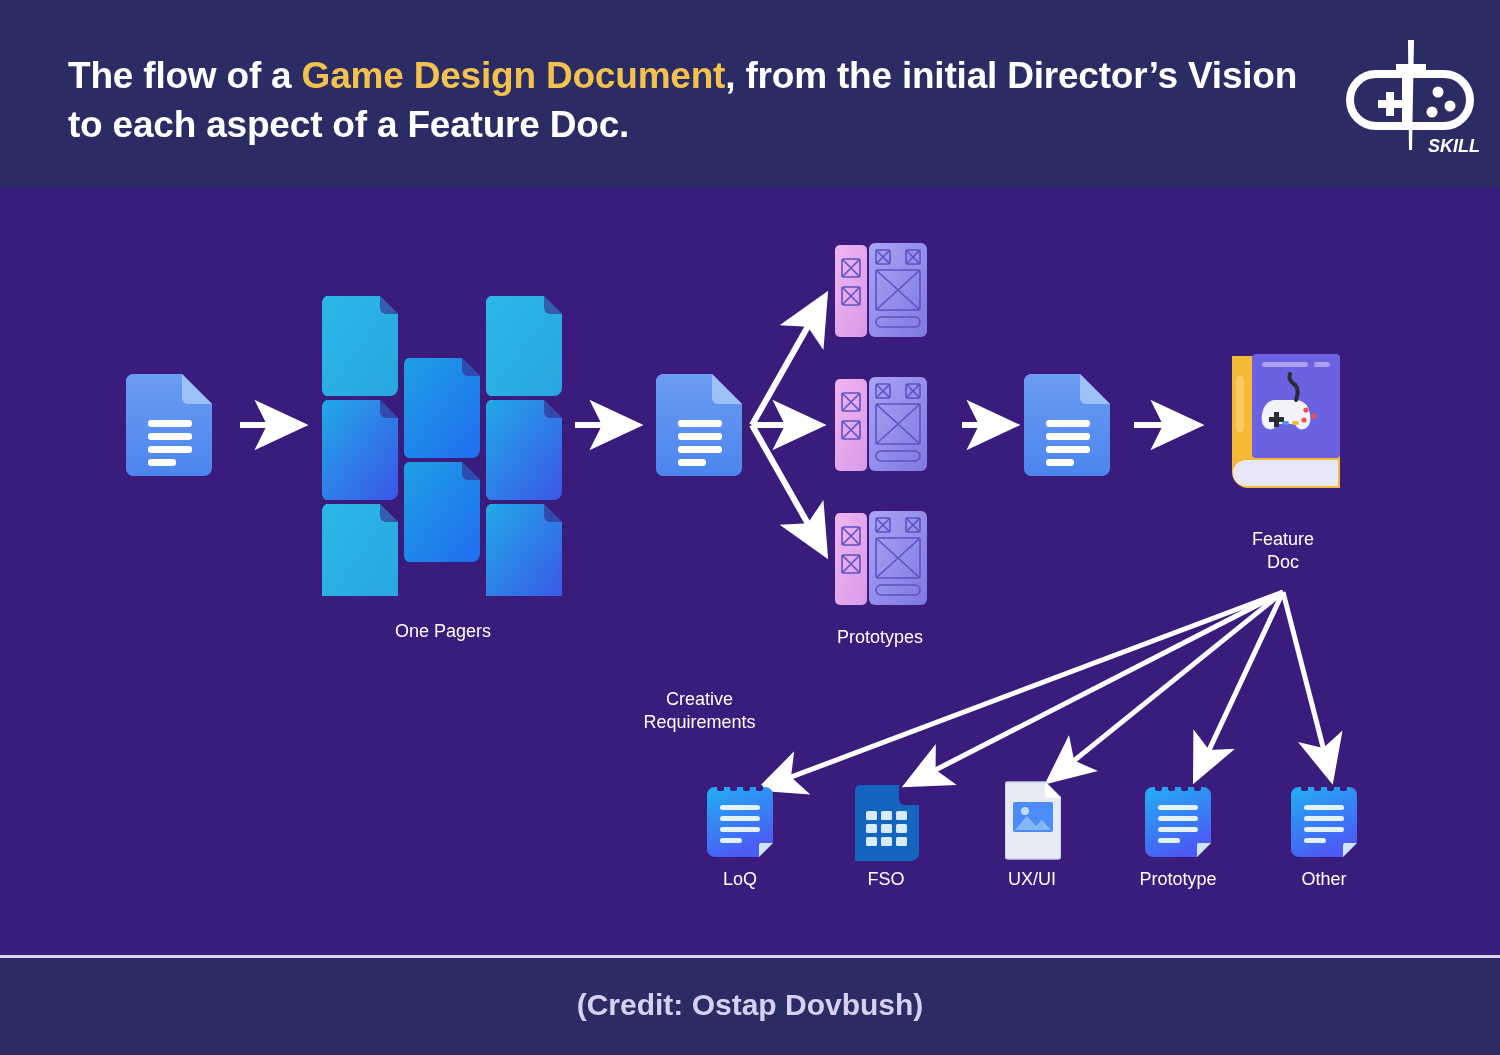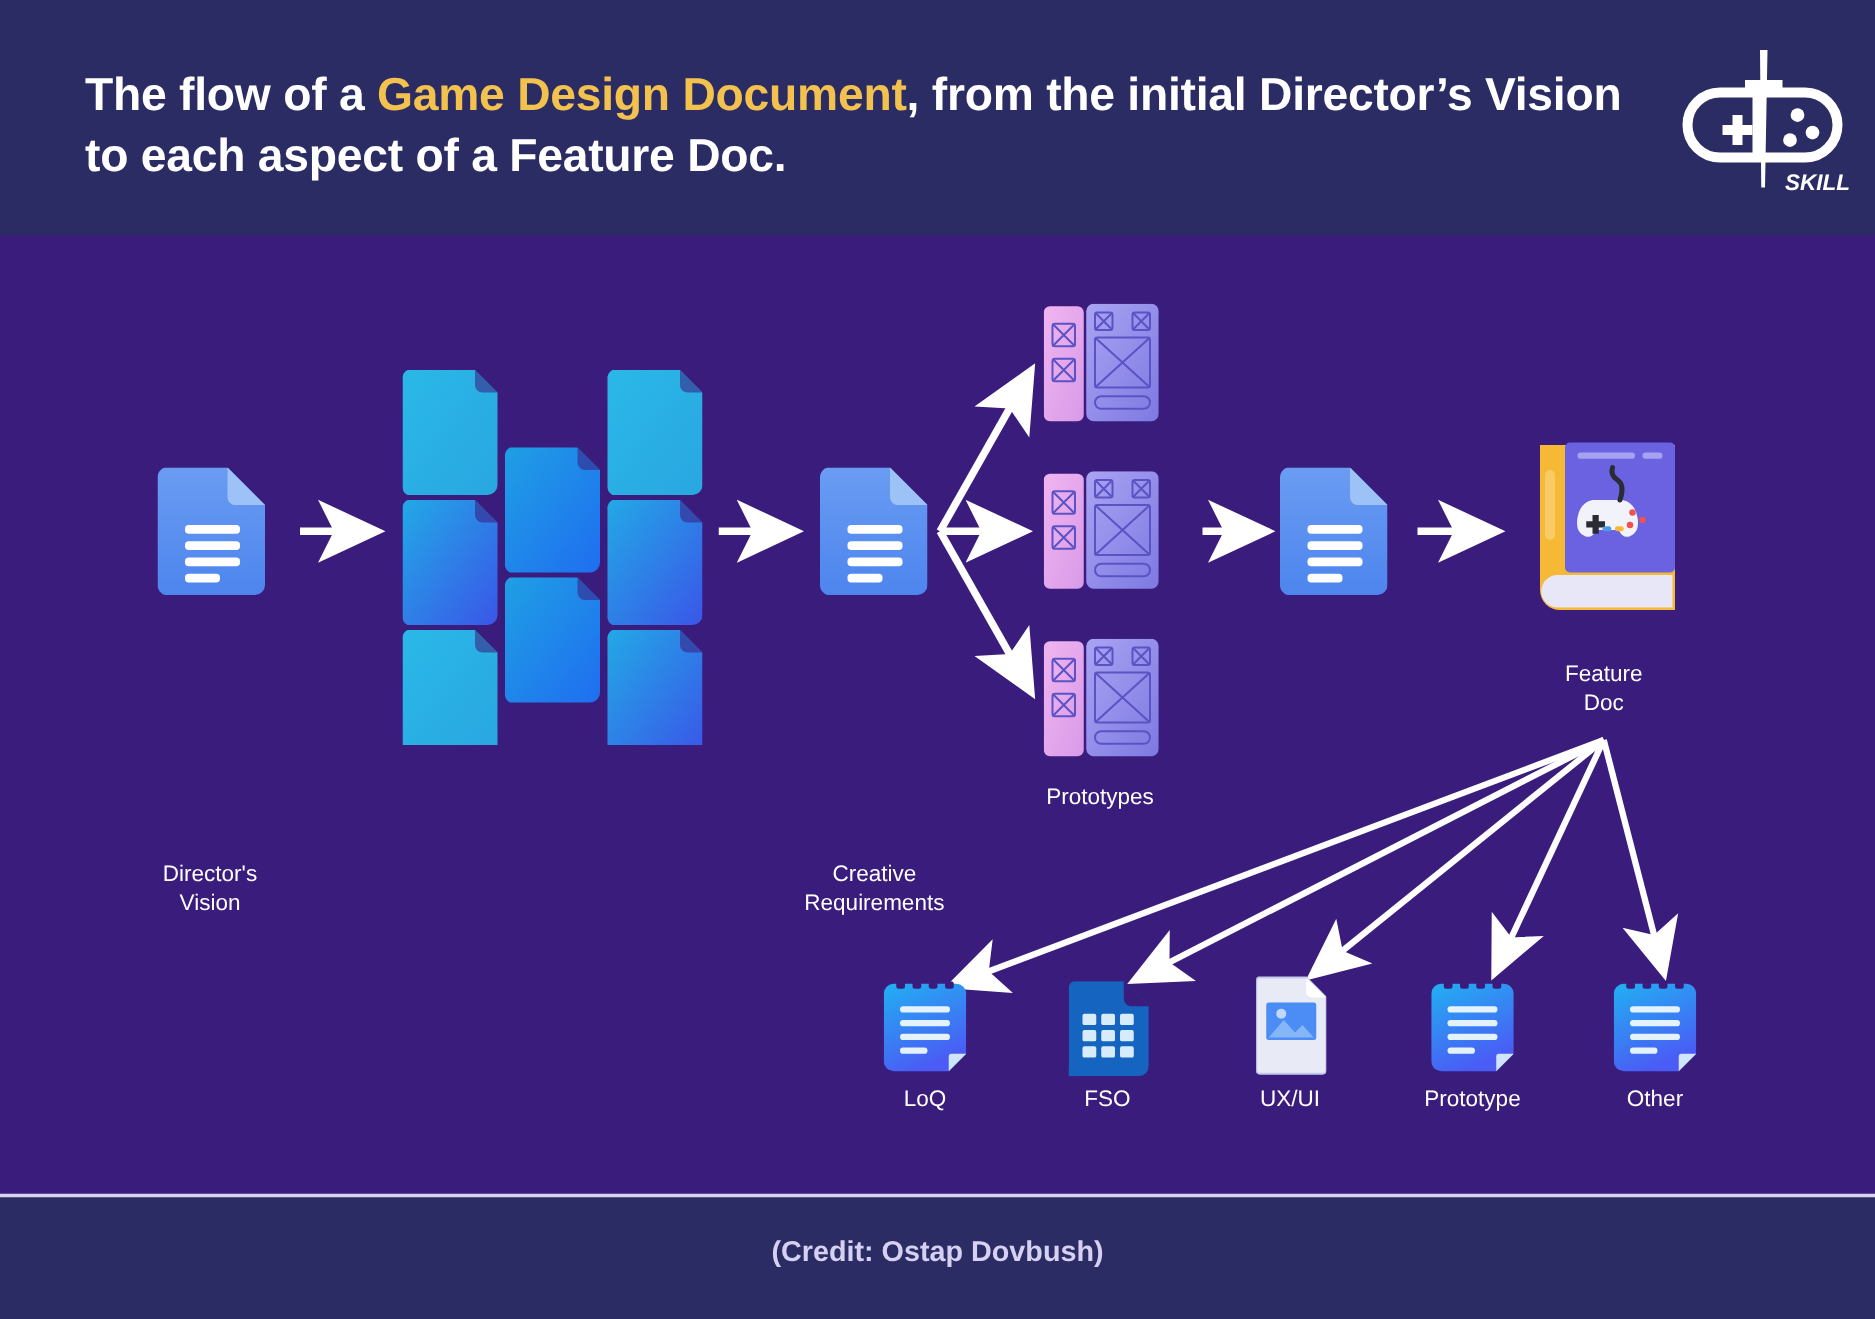--- a/index.html
+++ b/index.html
@@ -57,21 +57,21 @@
   
   #footer {
     position: absolute; left: 0; top: 958px;
     width: 1500px; height: 97px;
     background: #2b2c63;
   }
   #footer-credit {
     position: absolute; left: 0; top: 30px;
     width: 1500px;
     text-align: center;
-    font-size: 23px;
+    font-size: 30px;
     font-weight: bold;
     color: #d6d0f2;
   }
 
   
   .node-label {
     position: absolute;
     text-align: center;
     color: #ffffff;
     font-size: 18px;
@@ -192,22 +192,20 @@
         <path d="M6 0 H56 L86 30 V94 a8 8 0 0 1 -8 8 H6 a8 8 0 0 1 -6 -8 V8 a8 8 0 0 1 6 -8 Z" fill="url(#gDocBlue)"></path>
         <path d="M56 0 L86 30 H62 a6 6 0 0 1 -6 -6 Z" fill="#9dc2f8"></path>
         <g fill="#ffffff">
           <rect x="22" y="46" width="44" height="7" rx="3"></rect>
           <rect x="22" y="59" width="44" height="7" rx="3"></rect>
           <rect x="22" y="72" width="44" height="7" rx="3"></rect>
           <rect x="22" y="85" width="28" height="7" rx="3"></rect>
         </g>
       </svg>
     </div>
-    <div class="node-label" style="left:68px; top:500px; width:200px;">Director's
-Vision</div>
 
     <div class="pagers-grid" style="left:322px; top:108px; width:240px; height:300px;">
       <svg width="240" height="300" viewBox="0 0 240 300">
 
         <g>
           <path d="M4 0 H58 L76 18 V92 a8 8 0 0 1 -8 8 H4 a8 8 0 0 1 -4 -8 V8 a8 8 0 0 1 4 -8 Z" fill="url(#gPagerA)"></path>
           <path d="M58 0 L76 18 H64 a6 6 0 0 1 -6 -6 Z" fill="#3a1c7d" opacity="0.55"></path>
         </g>
         <g transform="translate(0,104)">
           <path d="M4 0 H58 L76 18 V92 a8 8 0 0 1 -8 8 H4 a8 8 0 0 1 -4 -8 V8 a8 8 0 0 1 4 -8 Z" fill="url(#gPagerB)"></path>
@@ -234,20 +232,21 @@
         <g transform="translate(164,104)">
           <path d="M4 0 H58 L76 18 V92 a8 8 0 0 1 -8 8 H4 a8 8 0 0 1 -4 -8 V8 a8 8 0 0 1 4 -8 Z" fill="url(#gPagerB)"></path>
           <path d="M58 0 L76 18 H64 a6 6 0 0 1 -6 -6 Z" fill="#3a1c7d" opacity="0.55"></path>
         </g>
         <g transform="translate(164,208)">
           <path d="M4 0 H58 L76 18 V92 a8 8 0 0 1 -8 8 H4 a8 8 0 0 1 -4 -8 V8 a8 8 0 0 1 4 -8 Z" fill="url(#gPagerB)"></path>
           <path d="M58 0 L76 18 H64 a6 6 0 0 1 -6 -6 Z" fill="#3a1c7d" opacity="0.55"></path>
         </g>
       </svg>
     </div>
+    <div class="node-label" style="left:328px; top:432px; width:230px;">One Pagers</div>
 
     <div class="icon-node" style="left:656px; top:186px;">
       <svg width="86" height="102" viewBox="0 0 86 102">
         <path d="M6 0 H56 L86 30 V94 a8 8 0 0 1 -8 8 H6 a8 8 0 0 1 -6 -8 V8 a8 8 0 0 1 6 -8 Z" fill="url(#gDocBlue)"></path>
         <path d="M56 0 L86 30 H62 a6 6 0 0 1 -6 -6 Z" fill="#9dc2f8"></path>
         <g fill="#ffffff">
           <rect x="22" y="46" width="44" height="7" rx="3"></rect>
           <rect x="22" y="59" width="44" height="7" rx="3"></rect>
           <rect x="22" y="72" width="44" height="7" rx="3"></rect>
           <rect x="22" y="85" width="28" height="7" rx="3"></rect>

